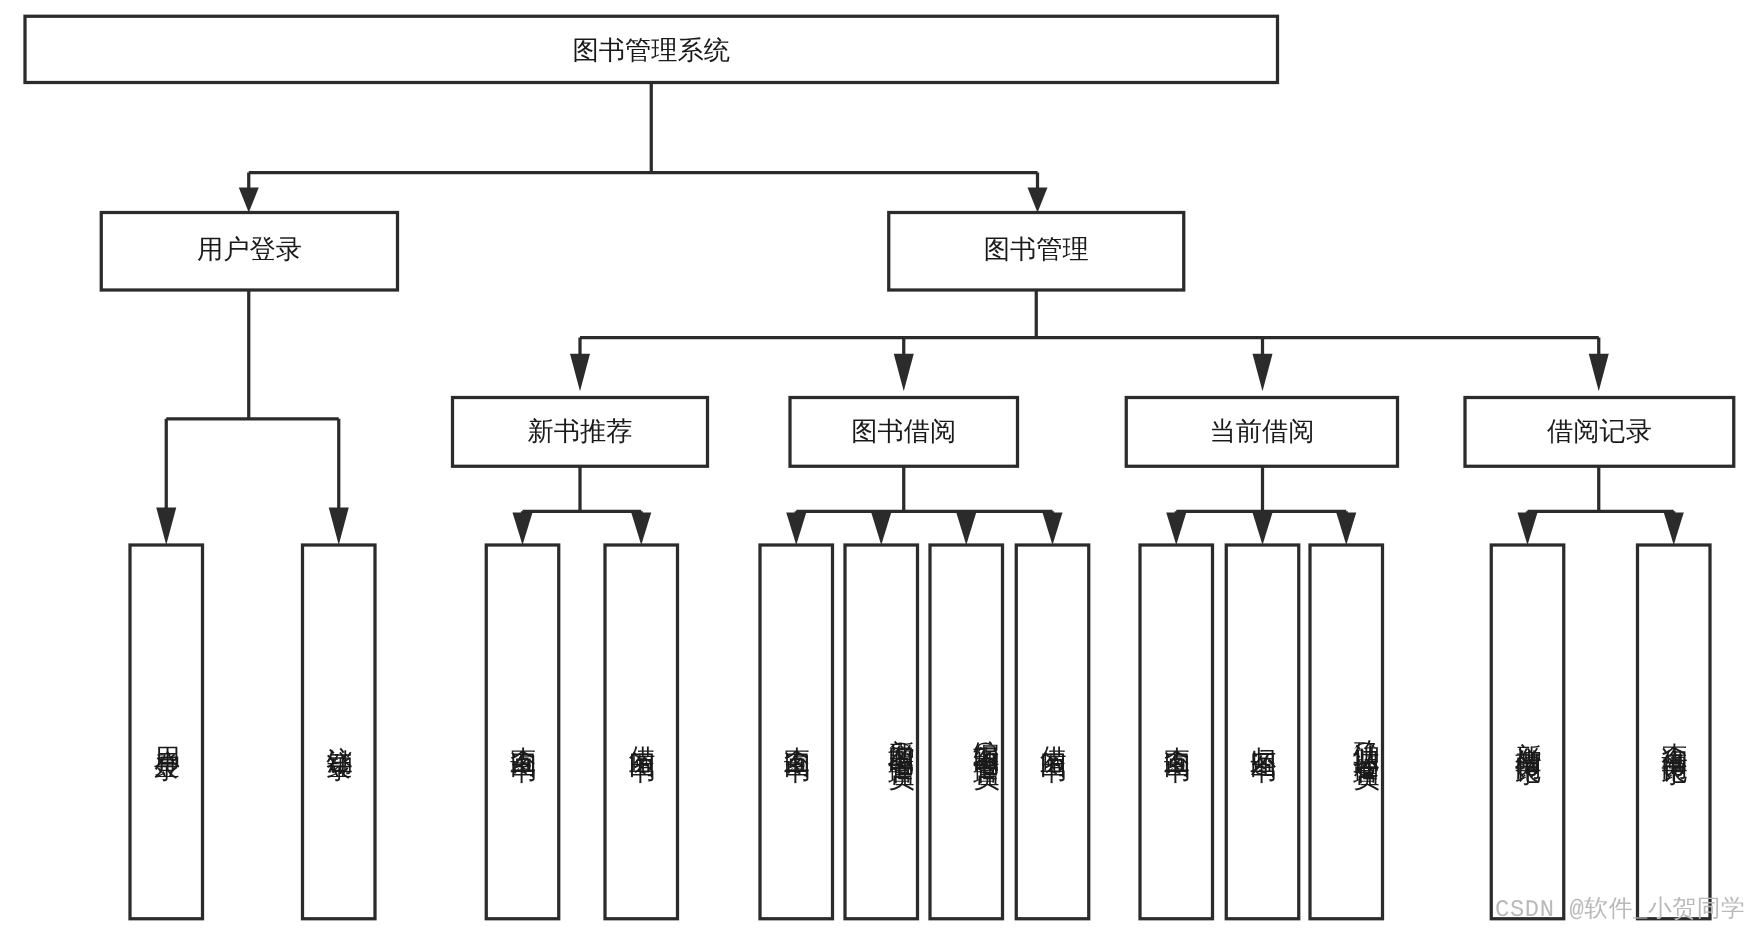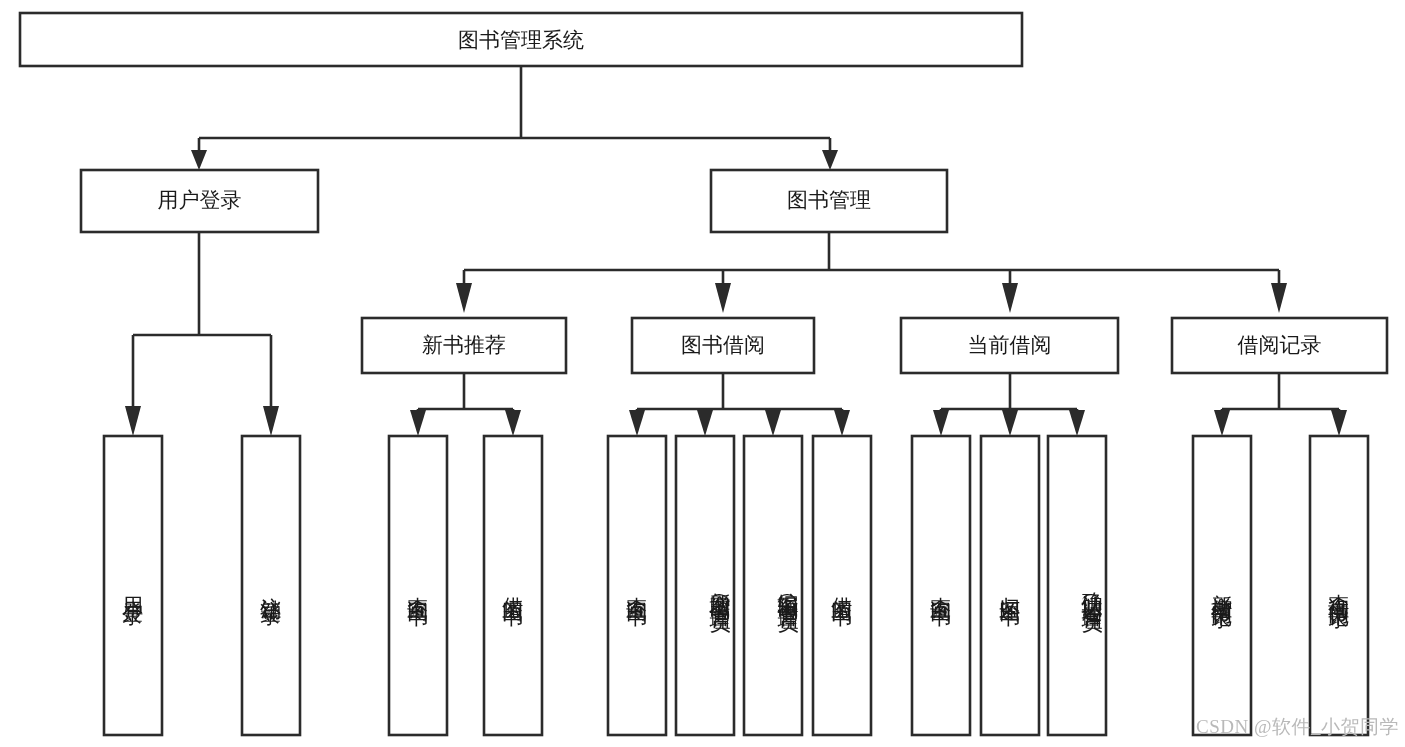--- a/index.html
+++ b/index.html
@@ -63,21 +63,21 @@
     white-space: nowrap;
     pointer-events: none;
   }
   .leaf-label-wrap.align-top {
     align-items: flex-start;
     padding-top: 6px;
     box-sizing: border-box;
   }
   #watermark {
     position: absolute;
-    font-family: Liberation Serif, serif;
+    font-family: Liberation Mono, monospace;
     font-size: 19px;
     color: #b9b9b9;
     white-space: nowrap;
     letter-spacing: 0.5px;
     text-align: center;
   }
 </style>
 </head>
 <body>
 

